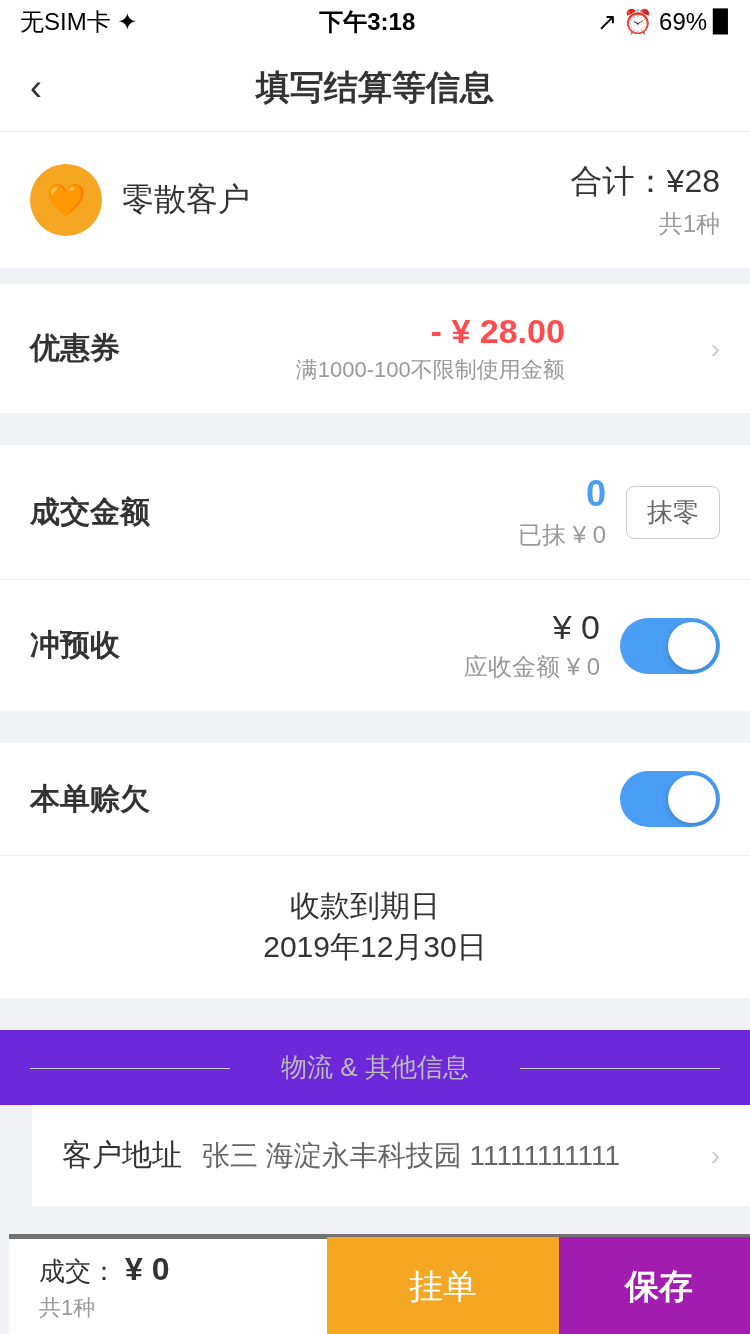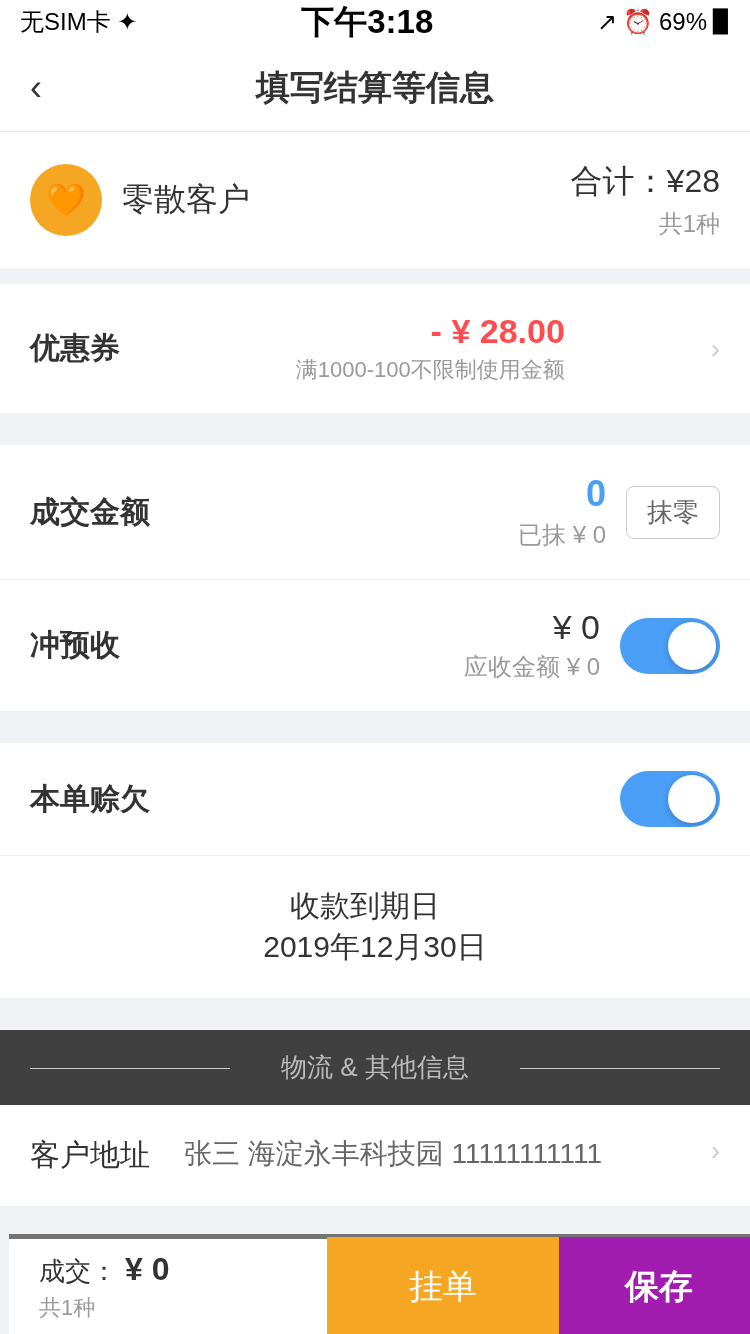--- a/index.html
+++ b/index.html
@@ -19,21 +19,21 @@
       height: 44px;
       background: #fff;
       display: flex;
       align-items: center;
       justify-content: space-between;
       padding: 0 20px;
       font-size: 24px;
       font-weight: 500;
     }
     .status-left { display: flex; align-items: center; gap: 8px; }
-    .status-center { font-size: 33px; font-weight: 600; }
+    .status-center { font-size: 24px; font-weight: 600; }
     .status-right { display: flex; align-items: center; gap: 6px; font-size: 24px; }
 
     
     .nav-bar {
       height: 88px;
       background: #fff;
       display: flex;
       align-items: center;
       justify-content: center;
       position: relative;
@@ -195,21 +195,21 @@
     }
 
     
     .section-divider {
       height: 16px;
       background: #f0f2f5;
     }
 
     
     .logistics-label-section {
-      background: #404040;
+      background: #6d28d9;
       padding: 20px 30px;
       text-align: center;
       position: relative;
     }
     .logistics-label-section::before,
     .logistics-label-section::after {
       content: '';
       position: absolute;
       top: 50%;
       width: 200px;
@@ -221,23 +221,24 @@
     .logistics-text {
       font-size: 26px;
       color: #bbb;
     }
 
     
     .address-row {
       background: #fff;
       padding: 30px;
       display: flex;
-      align-items: flex-start;
-      gap: 34px;
+      align-items: center;
+      gap: 20px;
       border-bottom: 1px solid #f0f0f0;
+      margin-left: 32px;
     }
     .address-label {
       font-size: 30px;
       color: #333;
       min-width: 120px;
       flex-shrink: 0;
     }
     .address-value {
       font-size: 28px;
       color: #666;

